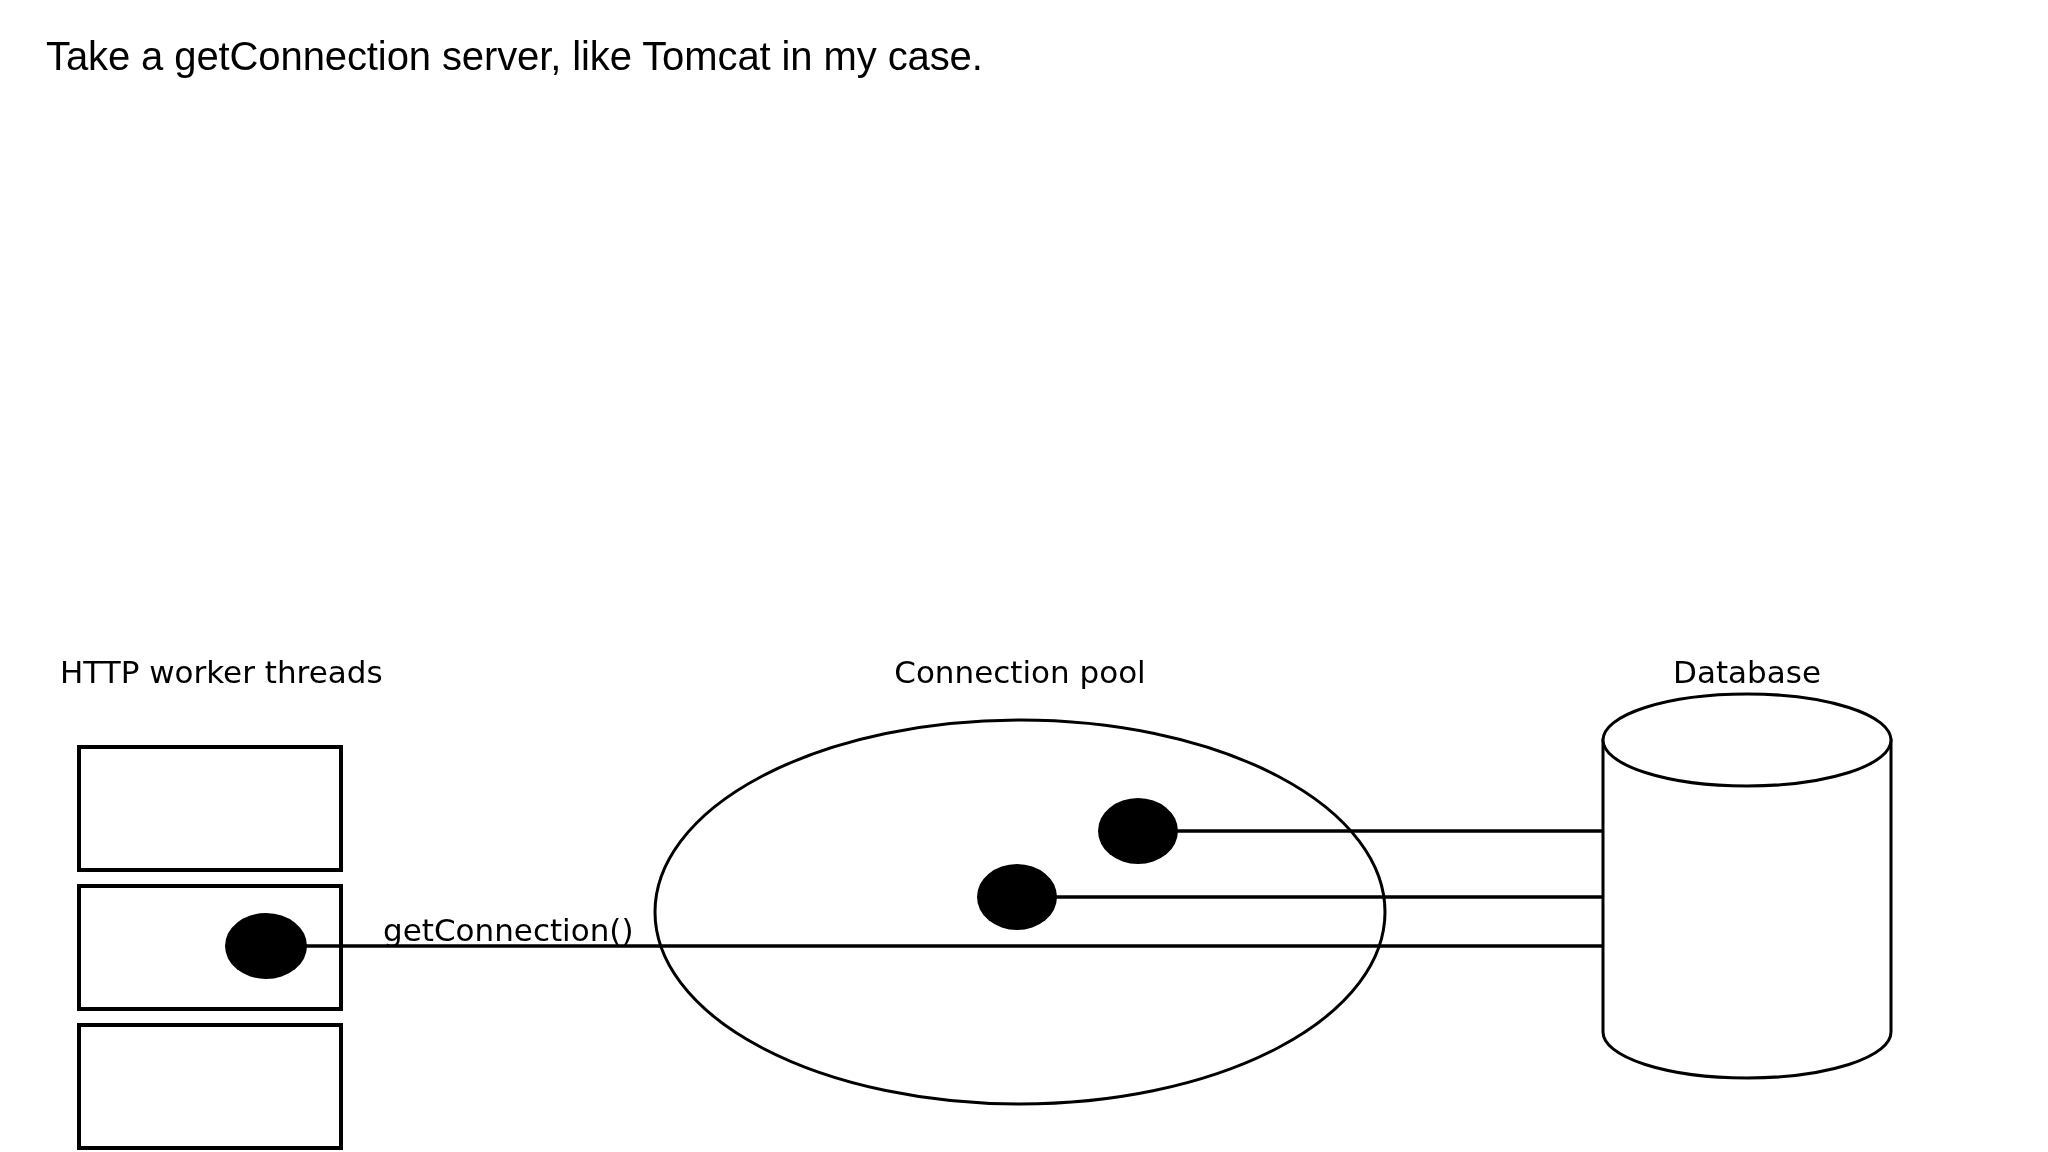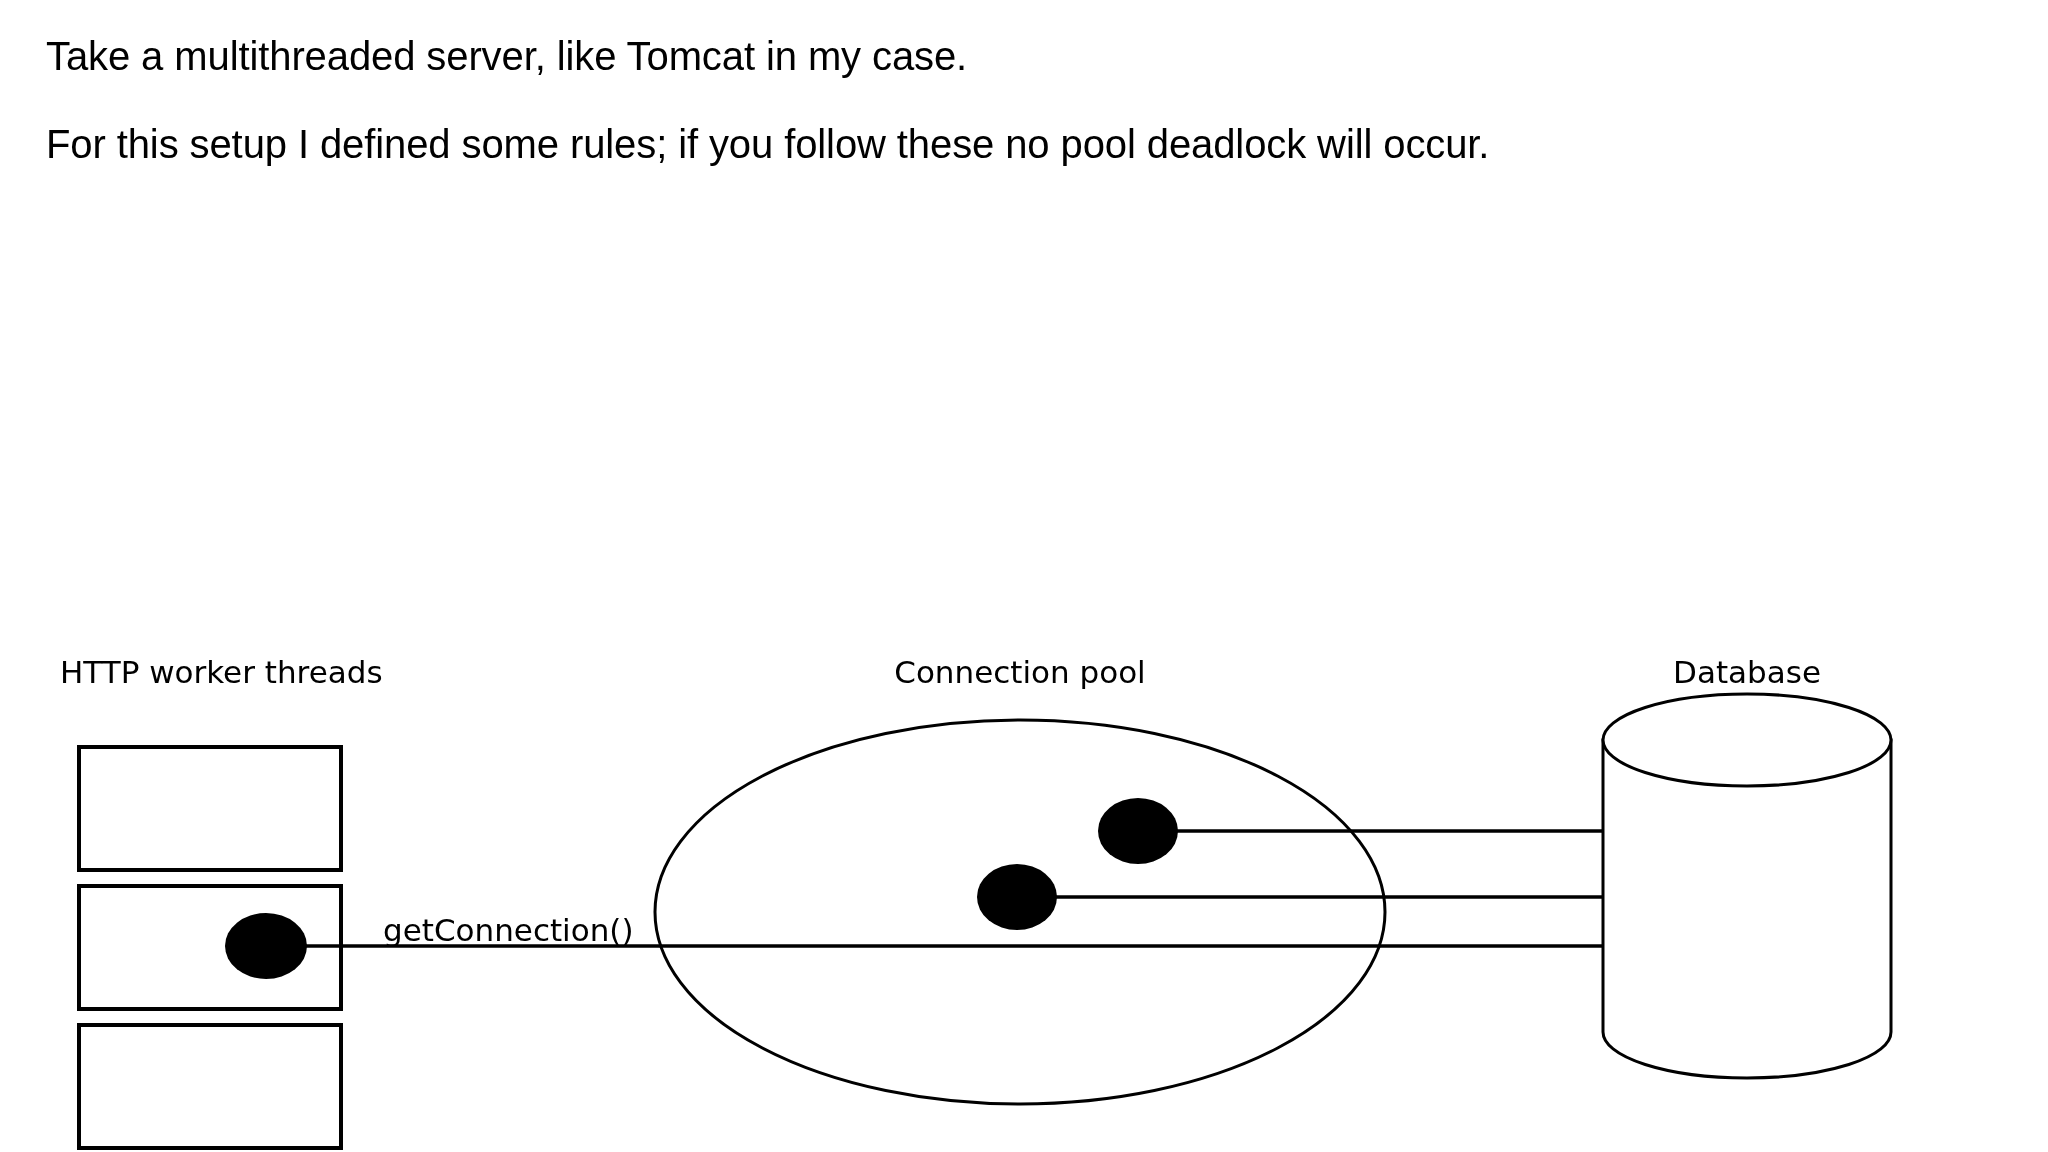--- a/index.html
+++ b/index.html
@@ -80,22 +80,21 @@
   .link-line {
     stroke: #000000;
     stroke-width: 3.5;
     fill: none;
   }
 </style>
 </head>
 <body>
 
 <div id="prose">
-  <p class="para">Take a multithreaded server, like Tomcat in my case.</p>
-  <p class="para">For this setup I defined some rules; if you follow these no pool deadlock will occur.</p>
+  <p class="para">Take a getConnection server, like Tomcat in my case.</p>
 </div>
 
 <div id="diagram">
   <svg width="2048" height="1152" viewBox="0 0 2048 1152" xmlns="http://www.w3.org/2000/svg">
 
     <defs>
       <marker id="arrowhead" markerWidth="11" markerHeight="9" refX="10.5" refY="4.5" orient="auto" markerUnits="userSpaceOnUse">
         <path d="M0,0 L11,4.5 L0,9 L2.6,4.5 Z" fill="#000000"></path>
       </marker>
     </defs>

